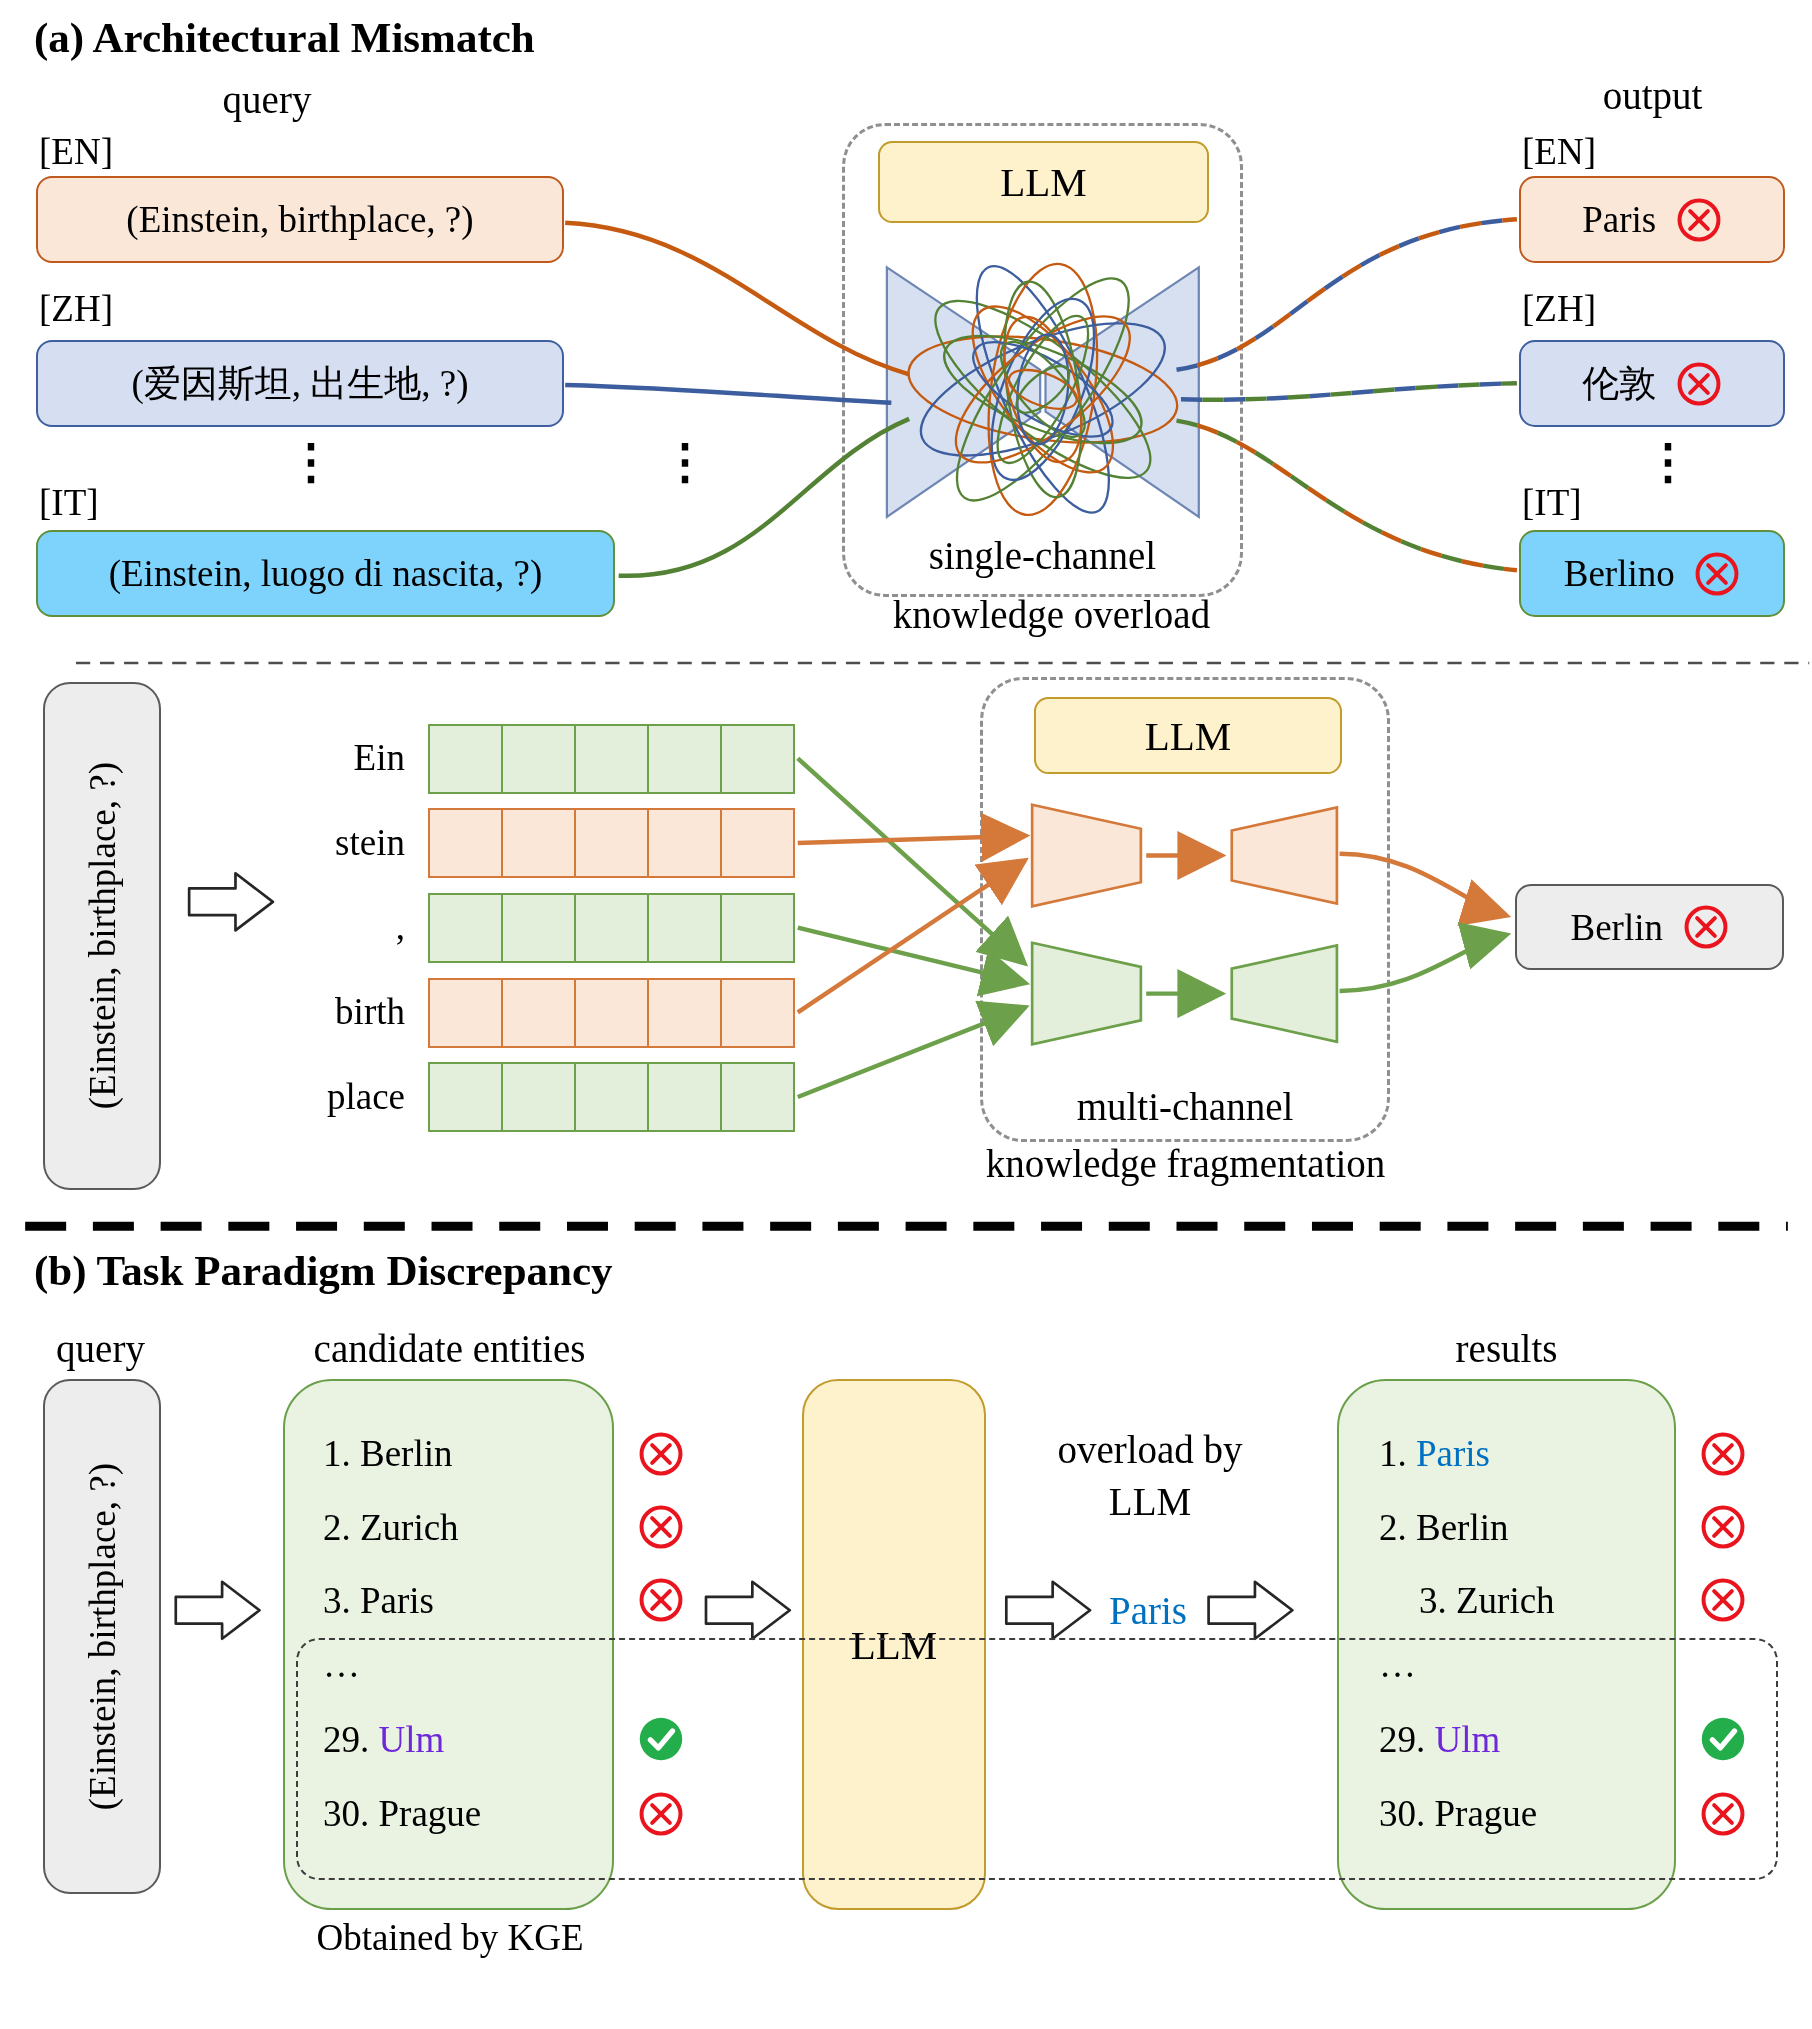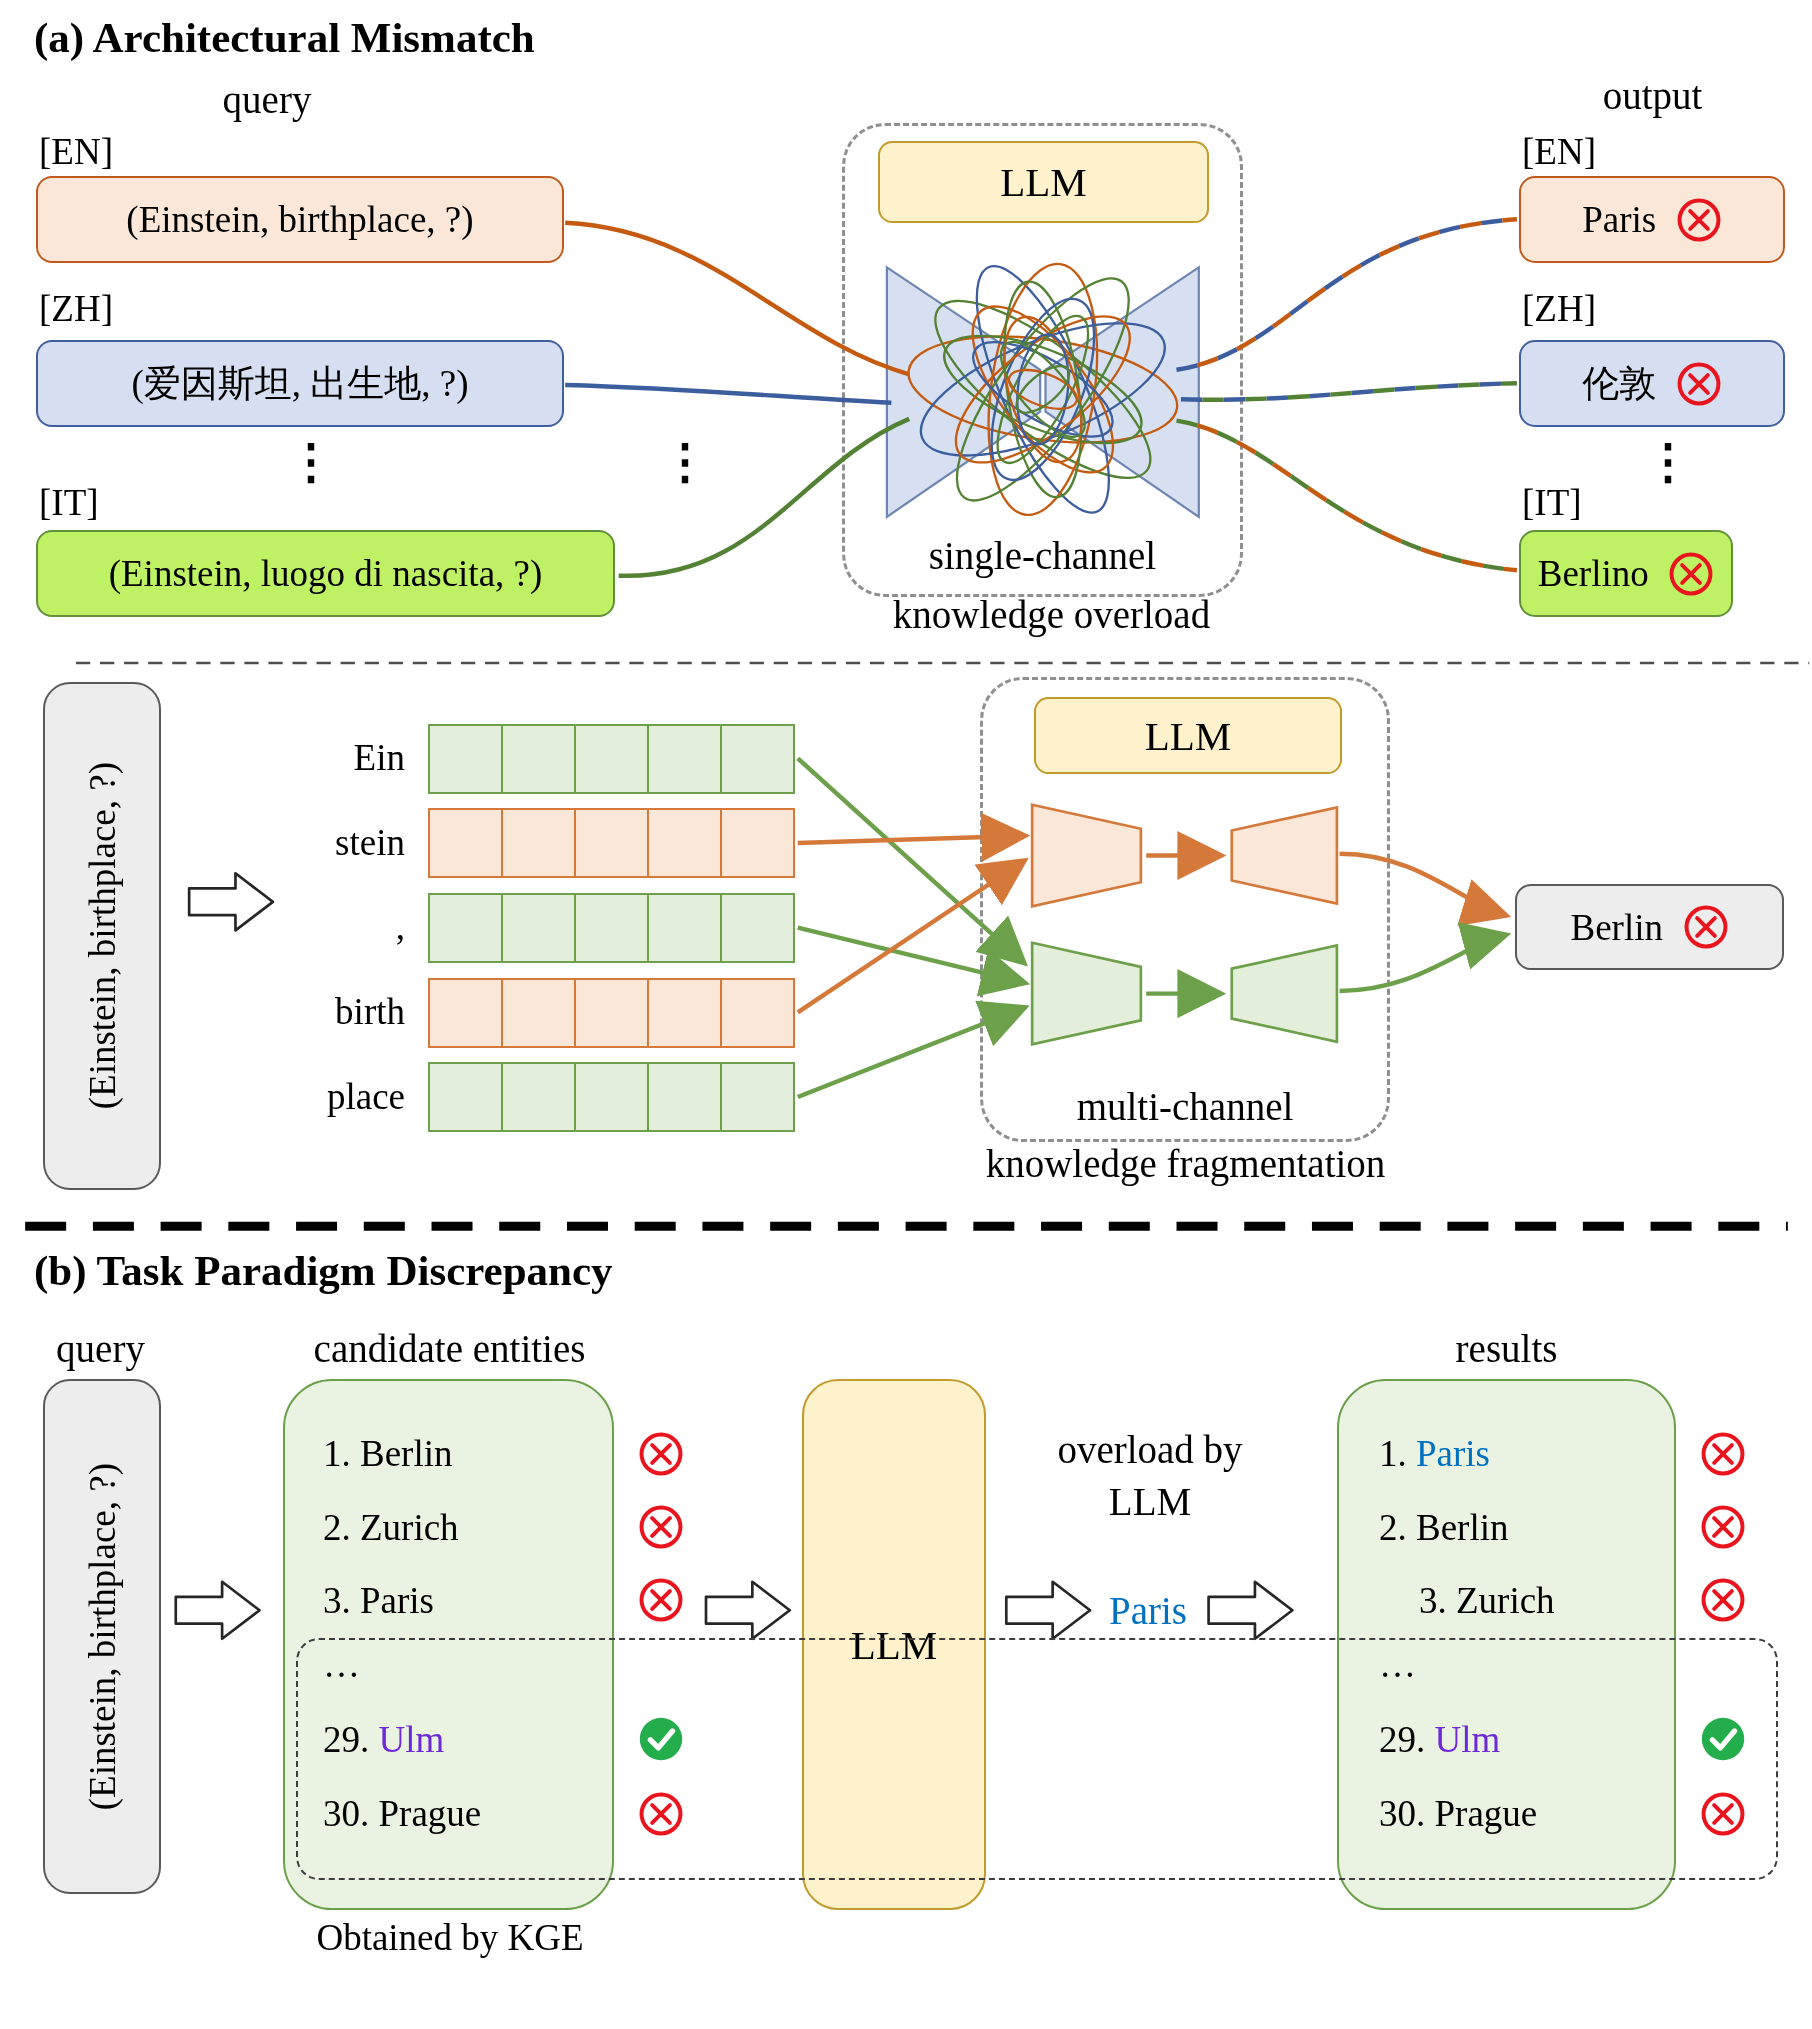--- a/index.html
+++ b/index.html
@@ -4,21 +4,21 @@
 <style>
   * { margin:0; padding:0; box-sizing:border-box; }
   html,body { width:1813px; height:2030px; }
   body { font-family:"Liberation Serif", serif; background:#ffffff; color:#000; position:relative; overflow:hidden; }
   .abs { position:absolute; }
   .overlay { position:absolute; left:0; top:0; z-index:2; pointer-events:none; }
   .dashbox { position:absolute; border:3.1px dashed #8f8f8f; border-radius:43px; z-index:1; background:transparent; }
   .box { border:2.7px solid; border-radius:16px; display:flex; align-items:center; justify-content:center; font-size:37px; z-index:3; position:absolute; gap:19.6px; }
   .orange  { background:#fbe7d8; border-color:#c0591c; }
   .blueb   { background:#d6def1; border-color:#3f5f9f; }
-  .greenb  { background:#bef264; border-color:#61903b; }
+  .greenb  { background:#7dd3fc; border-color:#61903b; }
   .yellow  { background:#fef2cd; border-color:#c19b2b; }
   .gray    { background:#ededed; border-color:#5a5a5a; }
   .listbox { position:absolute; background:#eaf2e2; border:2.7px solid #6ba04b; border-radius:49px; z-index:3; }
   .t42 { font-size:37px; z-index:3; }
   .t44 { font-size:39px; z-index:3; }
   .t46 { font-size:41px; }
   .title { font-size:43px; font-weight:bold; z-index:3; }
   .center { text-align:center; }
   .right { text-align:right; }
   .vdots { font-size:48px; font-weight:bold; z-index:3; }
@@ -174,21 +174,21 @@
     <span>伦敦</span>
     <span class="markin">
         <svg viewBox="0 0 52 52" width="46" height="46">
           <circle cx="26" cy="26" r="22" fill="none" stroke="#e9141d" stroke-width="4.5"></circle>
           <path d="M16 16 L36 36 M36 16 L16 36" stroke="#e9141d" stroke-width="4.5" stroke-linecap="round" fill="none"></path>
         </svg>
       </span>
   </div>
 
   <div class="abs t42" style="left:1522px; top:481px;">[IT]</div>
-  <div class="box greenb" style="left:1519px; top:530px; width:214px; height:87px;">
+  <div class="box greenb" style="left:1519px; top:530px; width:266px; height:87px;">
     <span>Berlino</span>
     <span class="markin">
         <svg viewBox="0 0 52 52" width="46" height="46">
           <circle cx="26" cy="26" r="22" fill="none" stroke="#e9141d" stroke-width="4.5"></circle>
           <path d="M16 16 L36 36 M36 16 L16 36" stroke="#e9141d" stroke-width="4.5" stroke-linecap="round" fill="none"></path>
         </svg>
       </span>
   </div>
 
   <div class="box gray" style="left:43px; top:682px; width:118px; height:508px; border-radius:27px;">

